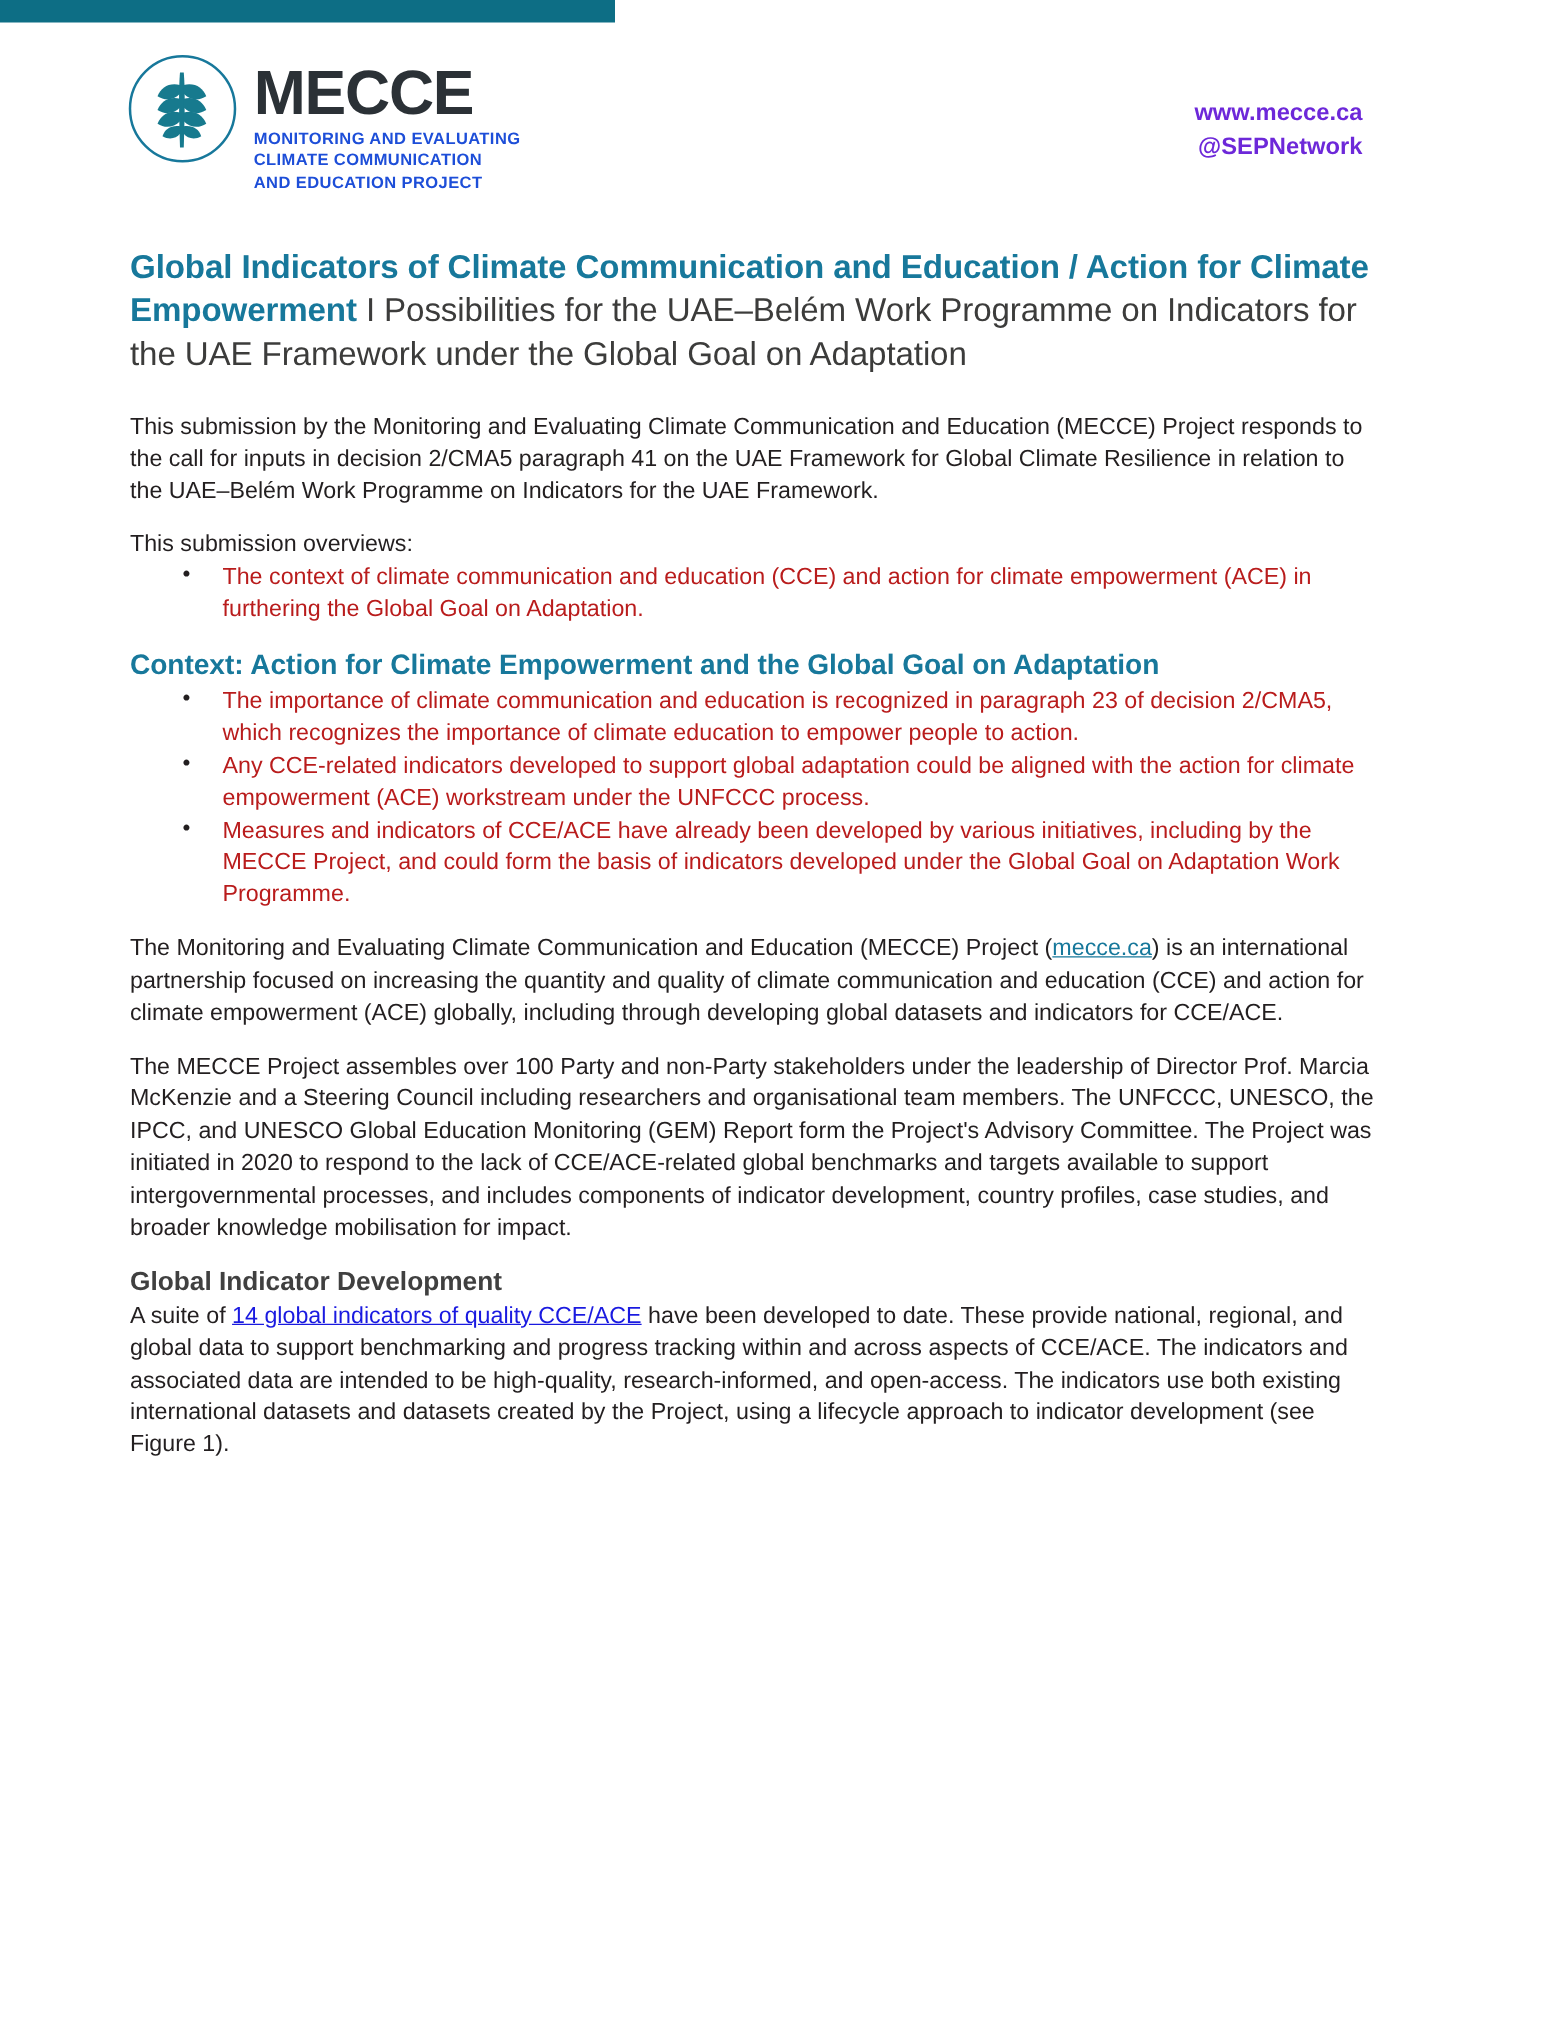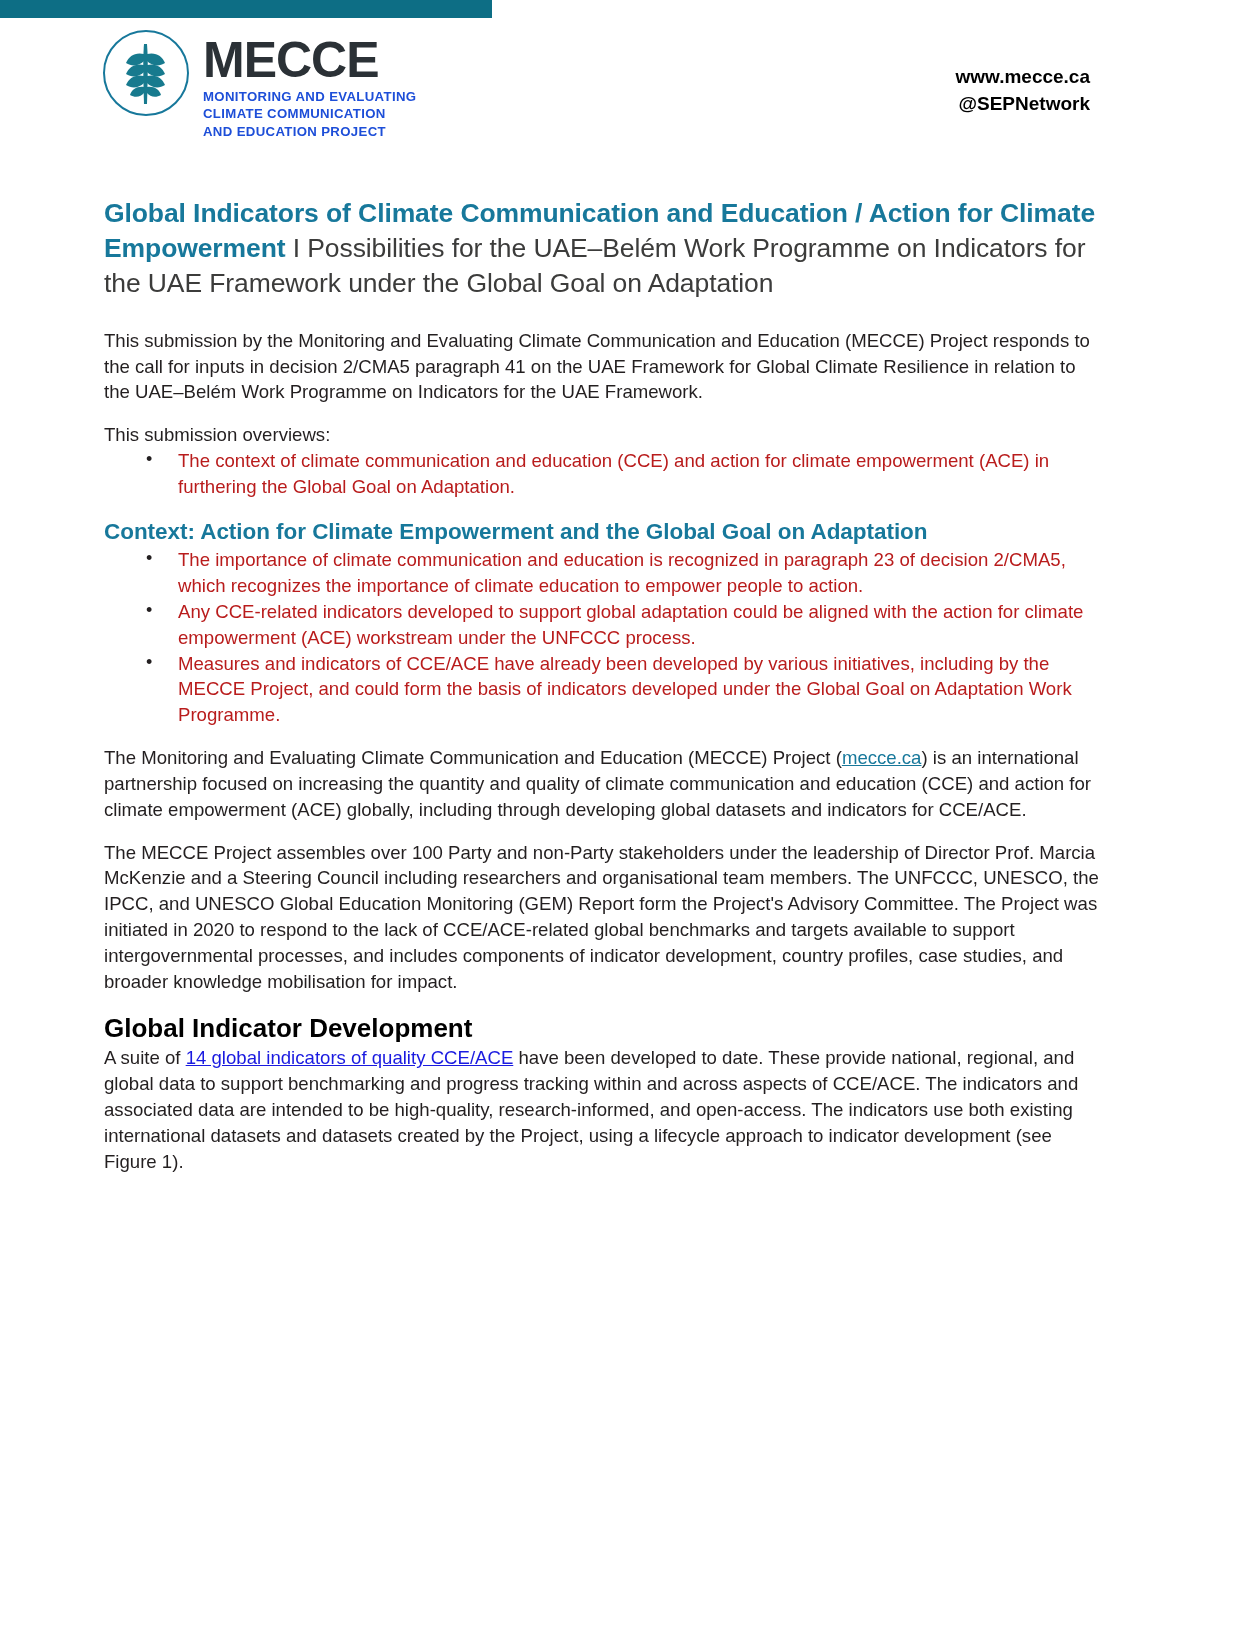--- a/index.html
+++ b/index.html
@@ -20,21 +20,21 @@
     top: 0;
     left: 0;
     width: 492px;
     height: 18px;
     background: #0d6e85;
   }
 
   
   .header {
     position: absolute;
-    top: 26px;
+    top: 40px;
     left: 0;
     width: 1250px;
     height: 110px;
     padding-left: 44px;
   }
 
   .logo-block {
     position: absolute;
     left: 103px;
     top: 4px;
@@ -72,21 +72,21 @@
     color: #1d4ed8;
     margin-top: 3px;
     text-transform: uppercase;
   }
 
   .contact {
     position: absolute;
     right: 160px;
     top: 38px;
     text-align: right;
-    color: #000000;
+    color: #6d28d9;
     font-weight: bold;
     font-size: 19px;
     line-height: 1.42;
   }
 
   
   .doc {
     position: absolute;
     left: 104px;
     top: 196px;
@@ -120,24 +120,24 @@
     margin: 0;
     font-size: 22.5px;
     line-height: 1.35;
     font-weight: bold;
     color: #17789b;
     letter-spacing: -0.05px;
   }
 
   h3.sub {
     margin: 0;
-    font-size: 26px;
+    font-size: 21px;
     line-height: 1.3;
     font-weight: bold;
-    color: #000000;
+    color: #404040;
   }
 
   ul.bullets {
     margin: 0;
     padding: 0;
     list-style: none;
   }
   ul.bullets li {
     position: relative;
     padding-left: 74px;

